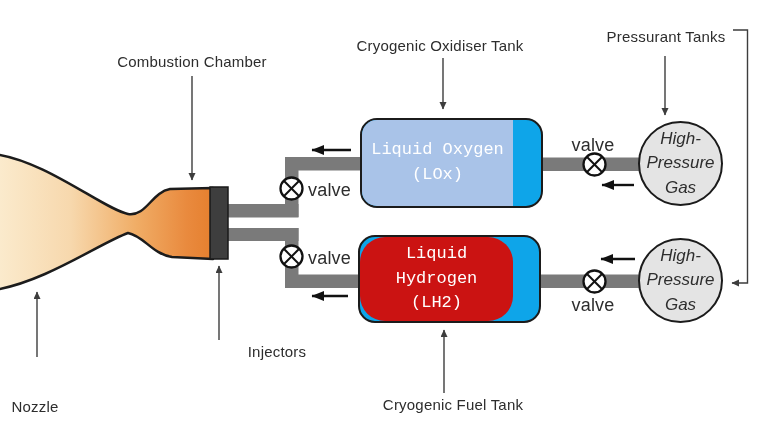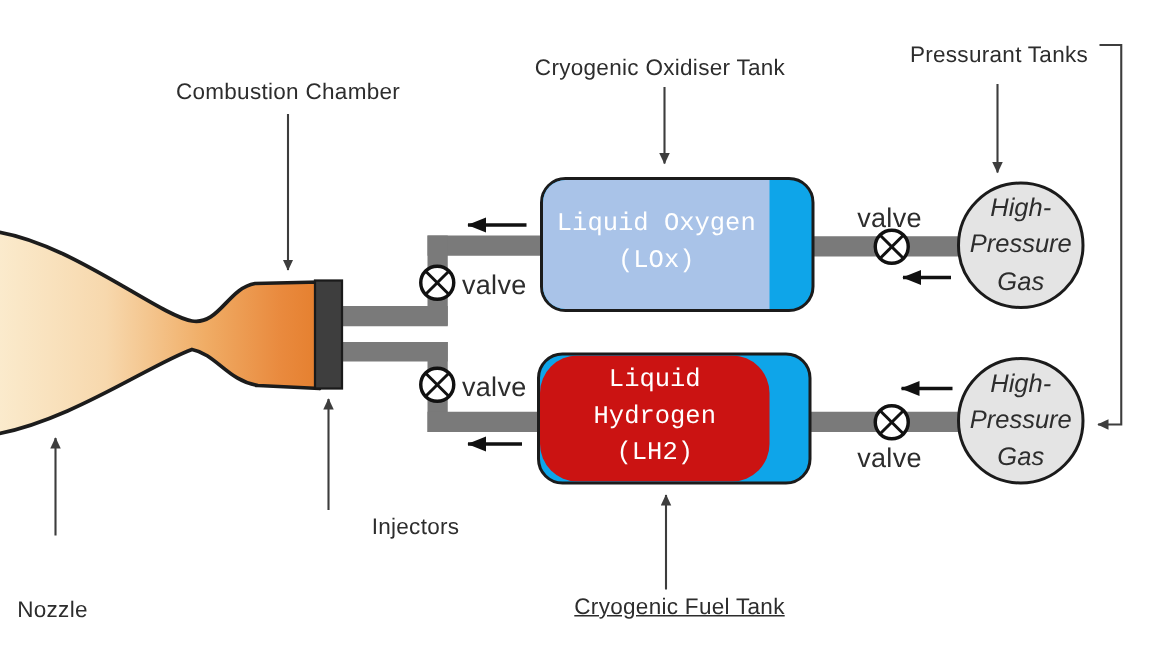--- a/index.html
+++ b/index.html
@@ -156,20 +156,20 @@
       <line x1="4.8" y1="4.8" x2="20.2" y2="20.2" stroke="#111111" stroke-width="2"></line>
       <line x1="20.2" y1="4.8" x2="4.8" y2="20.2" stroke="#111111" stroke-width="2"></line>
     </svg>
   </div>
 
   <div class="lbl centered" style="left:192px;top:53px;">Combustion Chamber</div>
   <div class="lbl centered" style="left:666px;top:28px;">Pressurant Tanks</div>
   <div class="lbl centered" style="left:440px;top:37px;">Cryogenic Oxidiser Tank</div>
   <div class="lbl centered" style="left:35px;top:366px;margin-top:32px;">Nozzle</div>
   <div class="lbl centered" style="left:234px;top:343px;margin-left:43px;">Injectors</div>
-  <div class="lbl centered" style="left:453px;top:396px;text-decoration:underline;">Cryogenic Fuel Tank</div>
+  <div class="lbl centered" style="left:453px;top:396px;">Cryogenic Fuel Tank</div>
 
   <div class="lbl valve-lbl" style="left:308px;top:179.5px;">valve</div>
   <div class="lbl valve-lbl" style="left:308px;top:248px;">valve</div>
   <div class="lbl valve-lbl centered" style="left:593px;top:135px;">valve</div>
   <div class="lbl valve-lbl centered" style="left:593px;top:295px;">valve</div>
 
 </div>
 
 </body></html>

